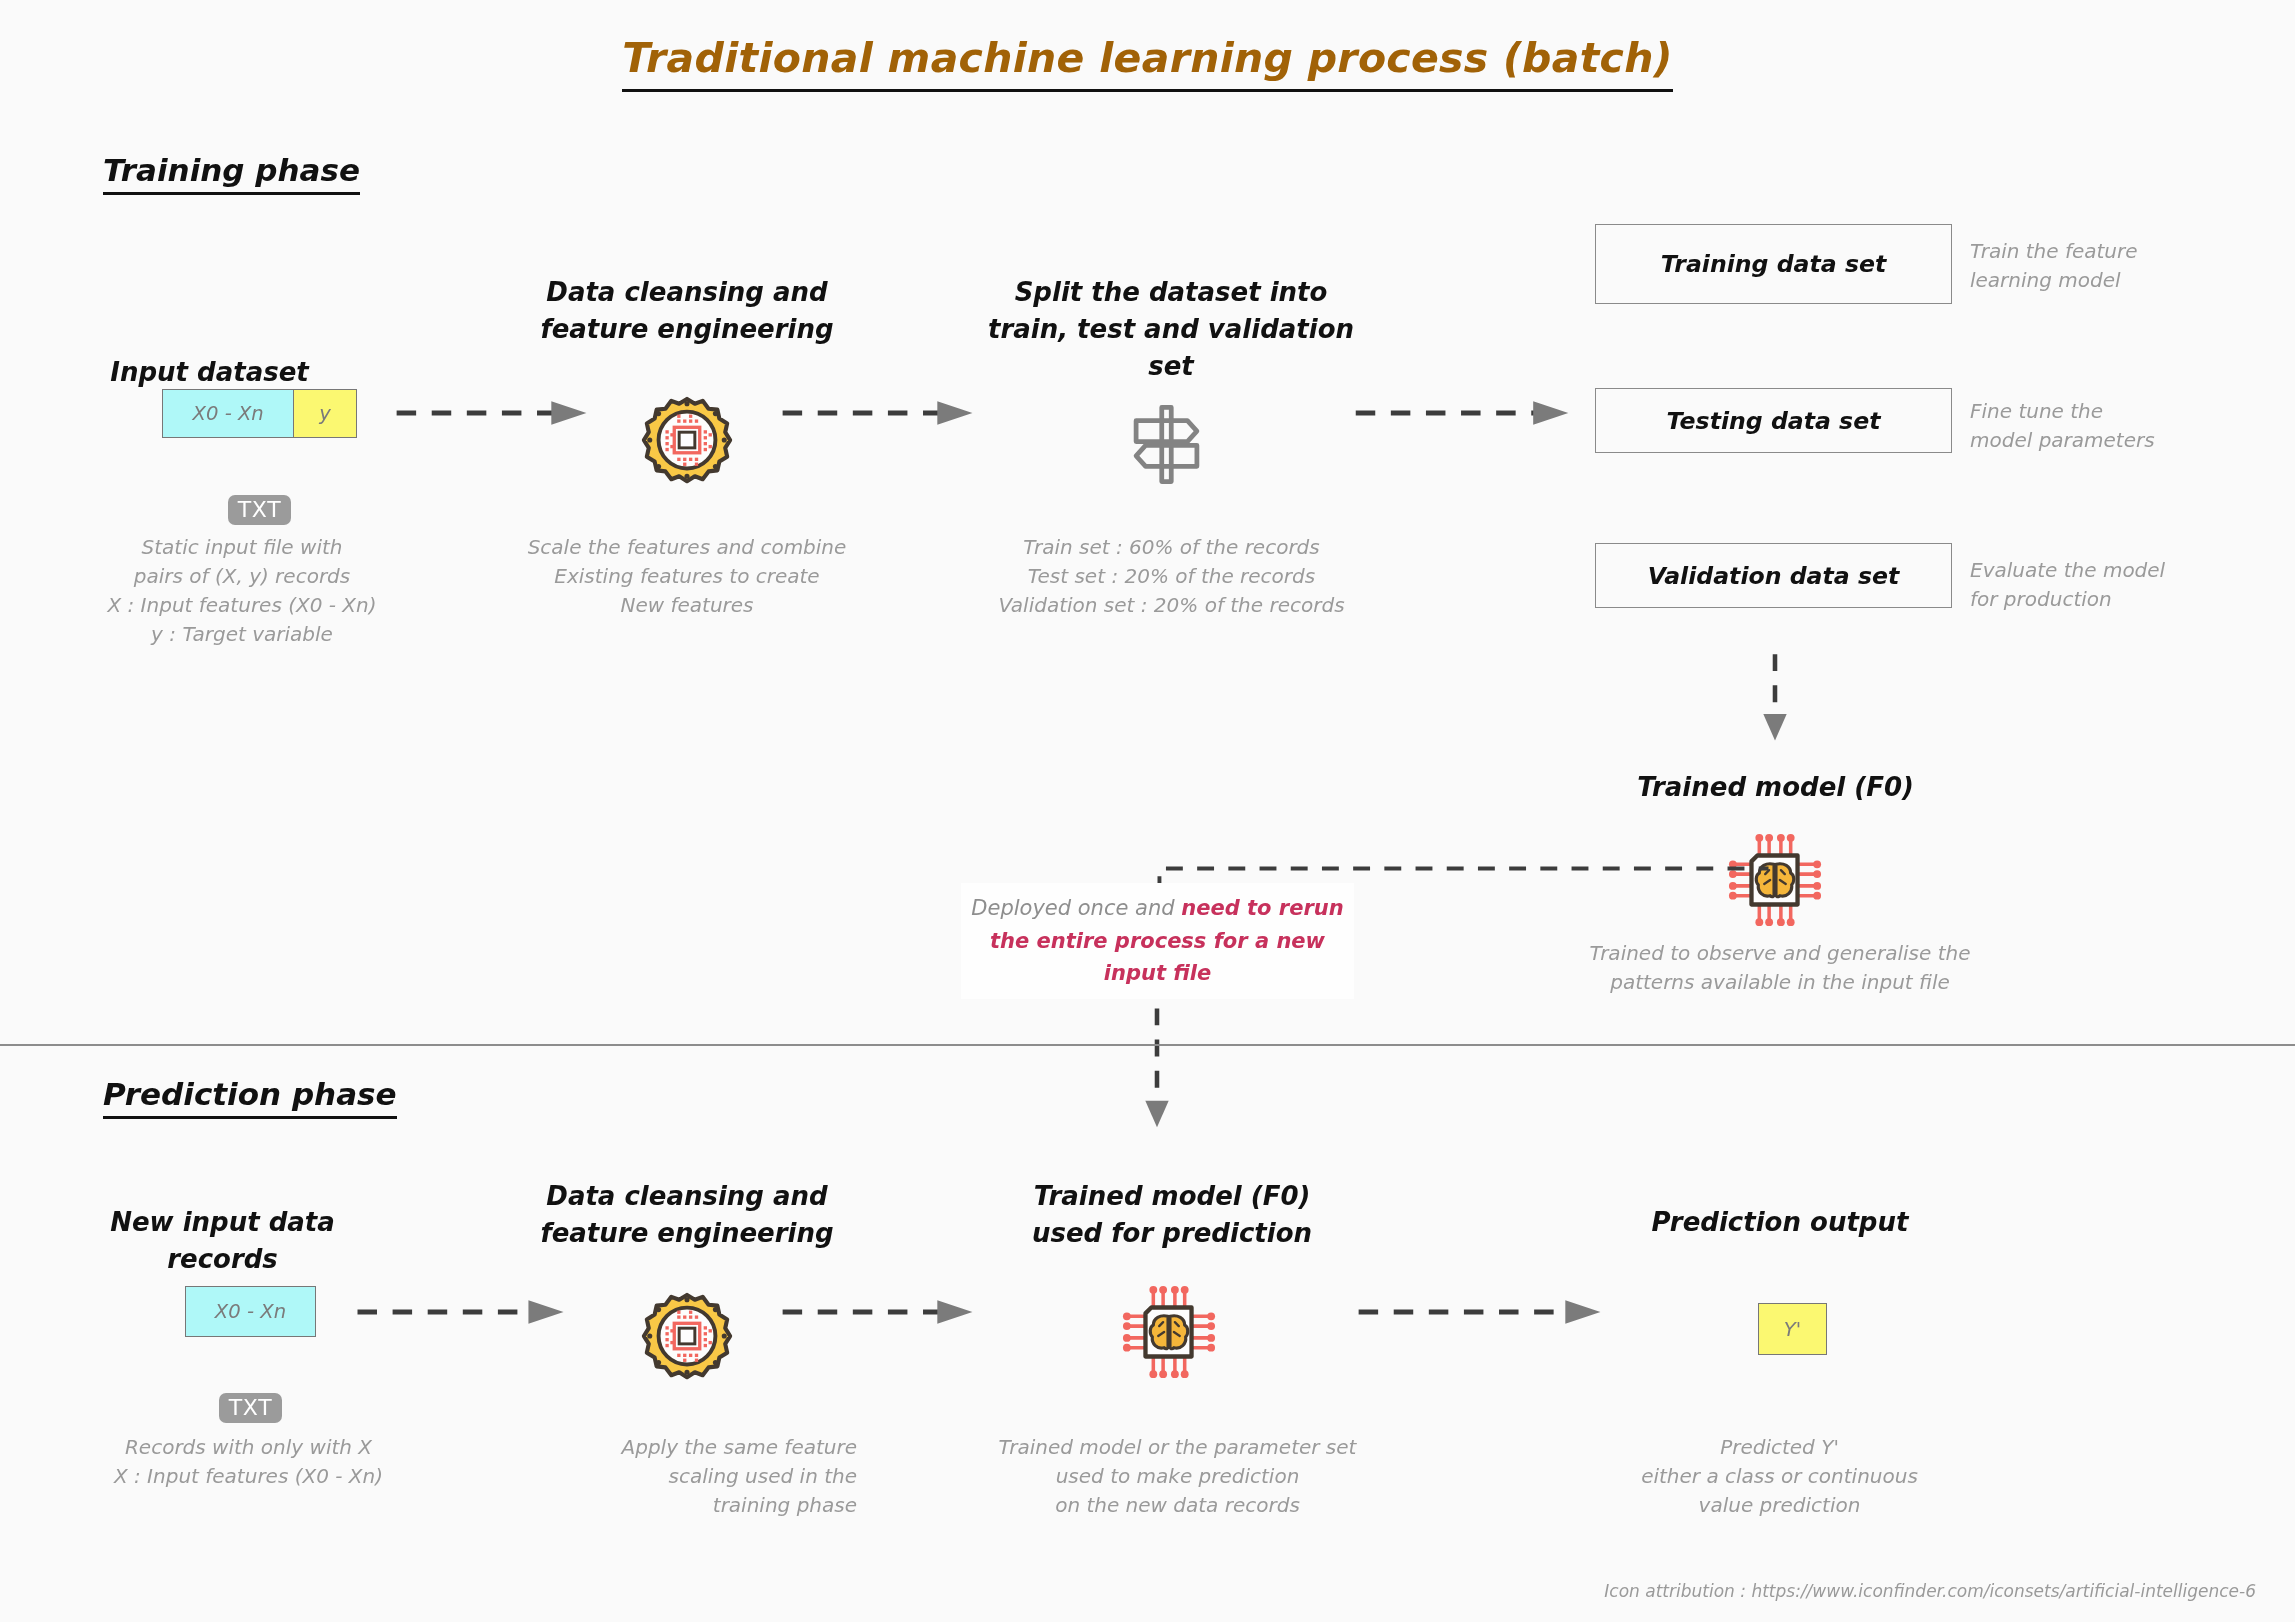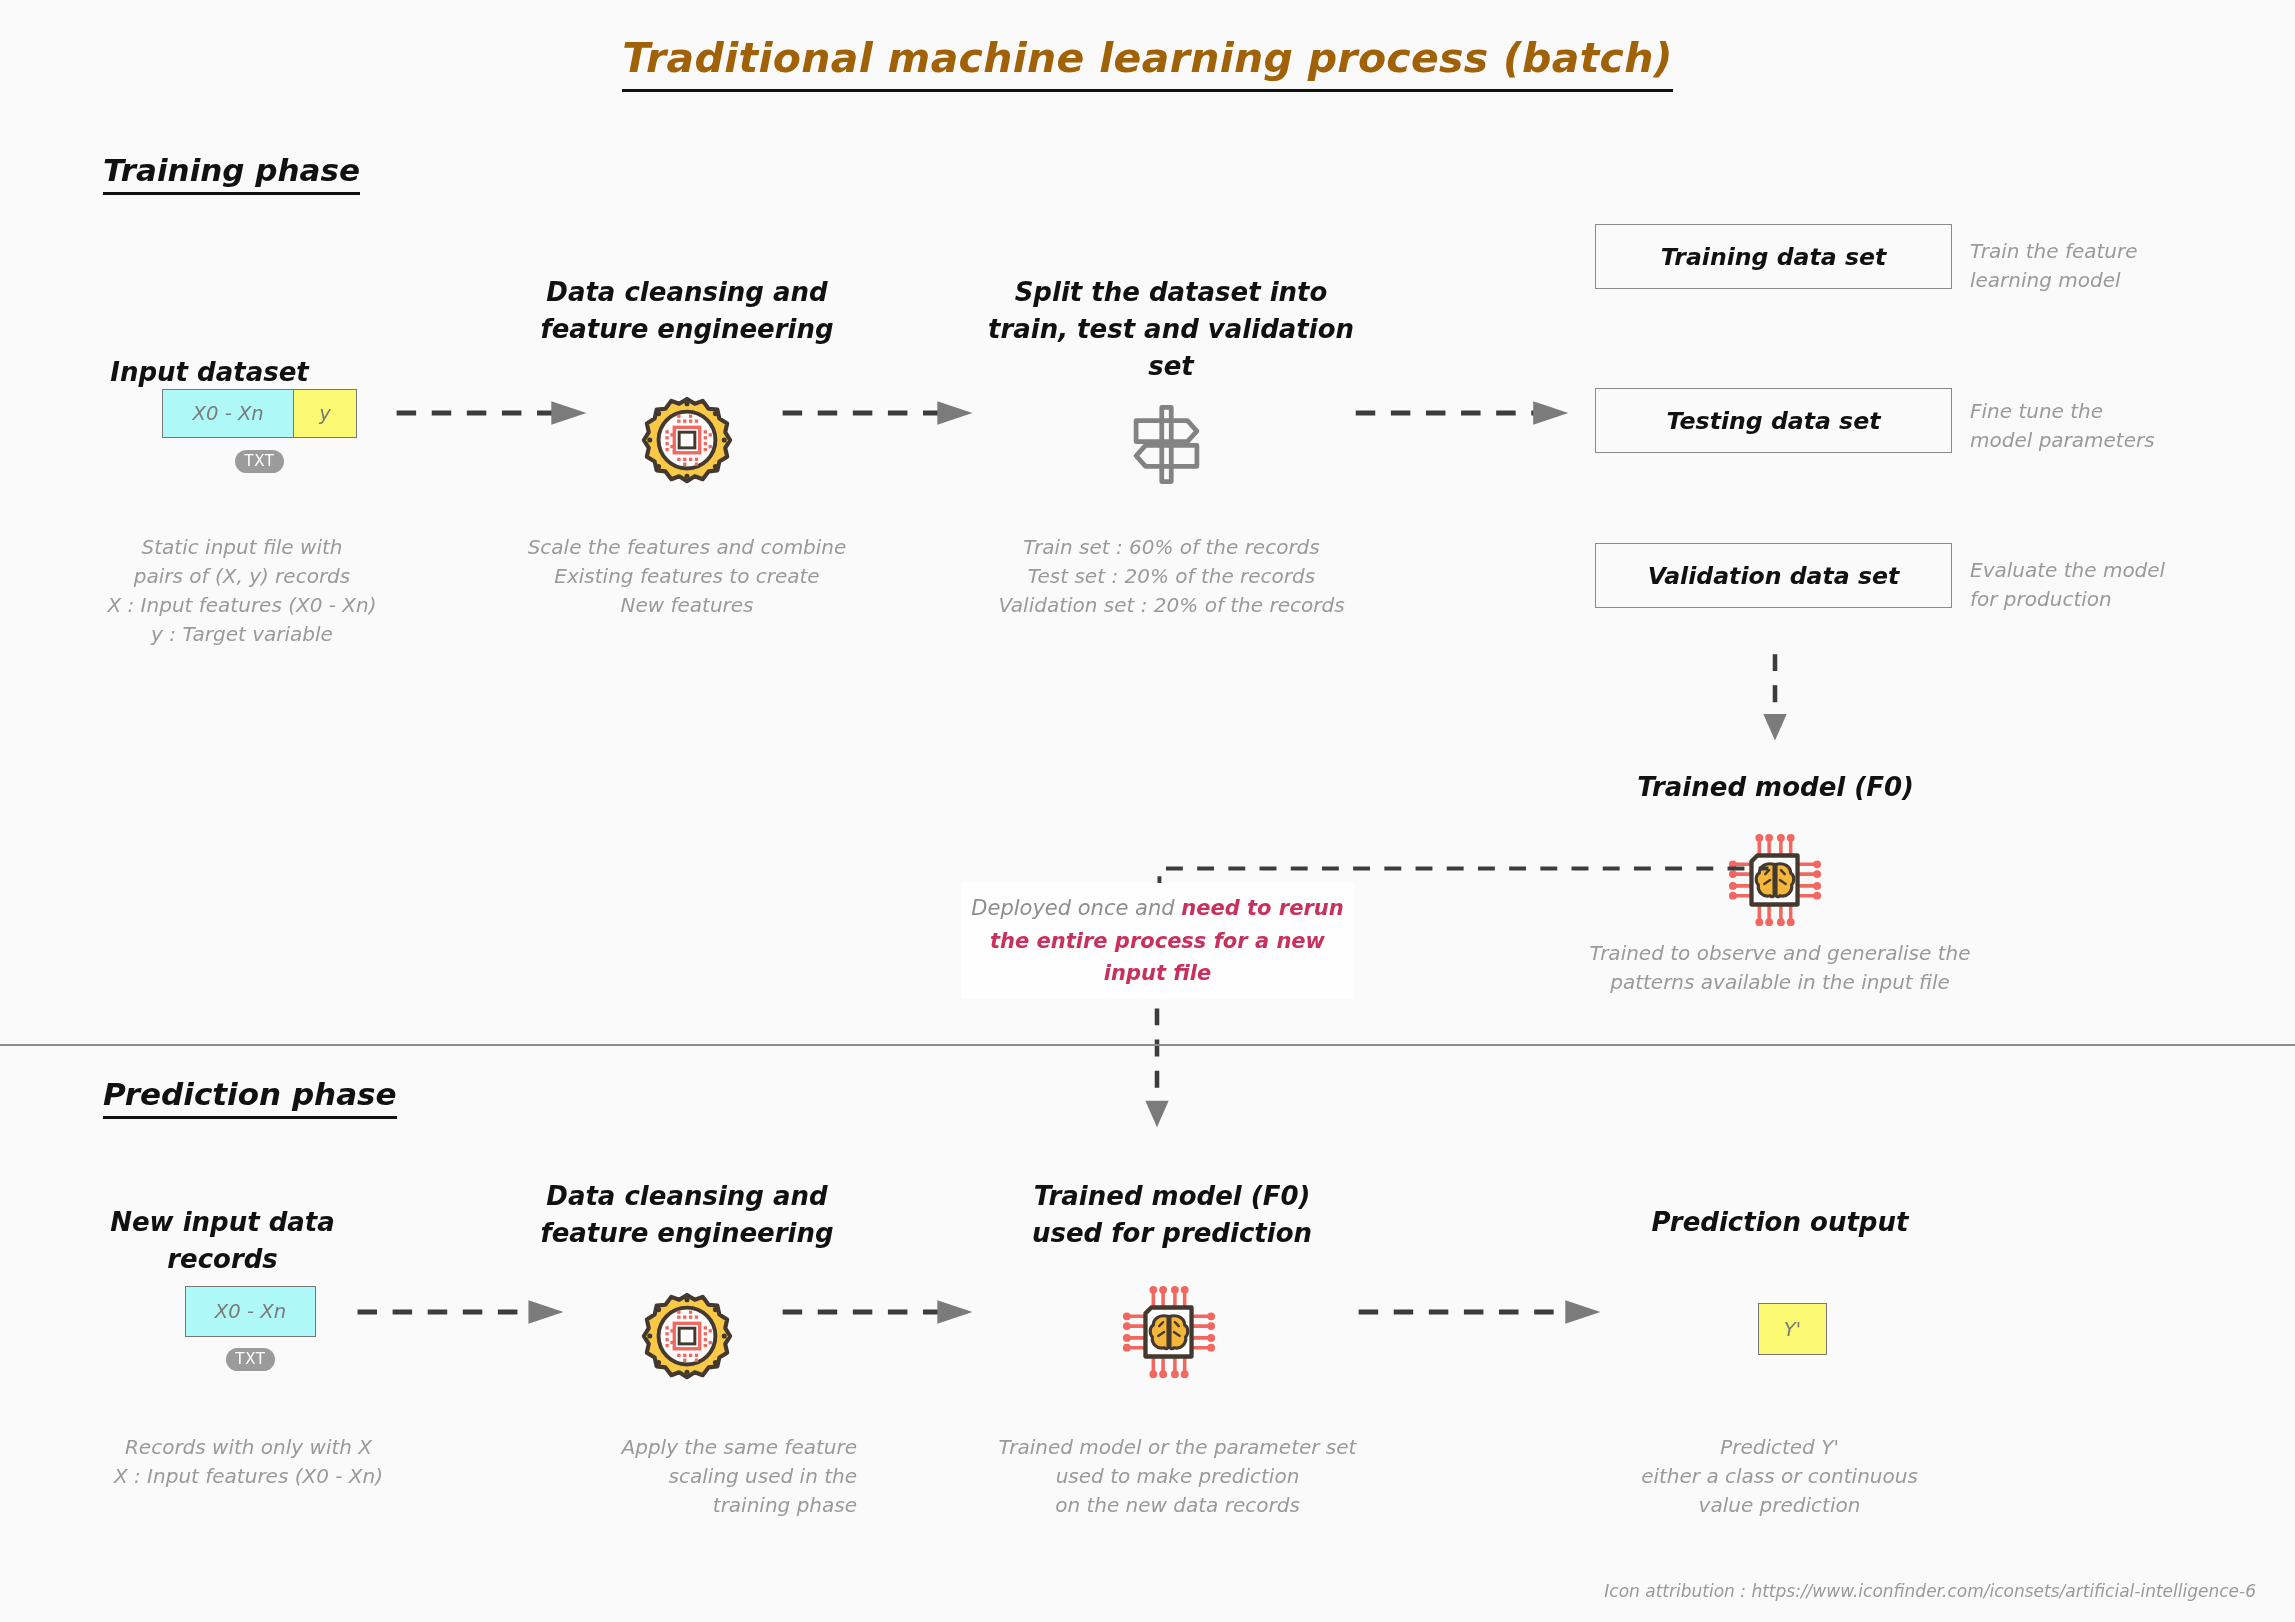--- a/index.html
+++ b/index.html
@@ -46,24 +46,24 @@
   }
   .databox .cell{
     display:flex;align-items:center;justify-content:center;
     font-size:19.6px;color:#7b7b7b;font-style:italic;
     box-sizing:border-box;
   }
   .cell.x{background:#aff8f8;}
   .cell.y{background:#fbf871;}
   .cell.sep{border-left:1.3px solid #777;}
   .txt-badge{
-    background:#9b9b9b;color:#fff;border-radius:12px;
-    font-size:15px;font-family:"DejaVu Sans","Liberation Sans",sans-serif;
+    background:#9b9b9b;color:#fff;border-radius:7px;
+    font-size:22px;font-family:"DejaVu Sans","Liberation Sans",sans-serif;
     font-style:normal;letter-spacing:0.7px;
-    padding:2px 9.2px 3.3px 9.2px;display:inline-block;
+    padding:2px 9.2px 3.3px 9.2px;display:inline-block;margin-top:45px;
   }
 
   
   .setbox{
     border:1.3px solid #8a8a8a;box-sizing:border-box;background:#fafafa;
     display:flex;align-items:center;justify-content:center;
     font-size:23.6px;font-weight:700;color:#111;font-style:italic;
   }
 
   
@@ -190,21 +190,21 @@
   </svg>
 </div>
 
 <div class="abs" style="left:1355px;top:400px;">
   <svg width="216" height="26" viewBox="0 0 330 40">
     <line x1="0" y1="20" x2="275" y2="20" stroke="#3c3c3c" stroke-width="8" stroke-dasharray="30 24"></line>
     <polygon points="273,2 327,20 273,38" fill="#7b7b7b"></polygon>
   </svg>
 </div>
 
-<div class="abs setbox" style="left:1595px;top:224px;width:357px;height:65px;">
+<div class="abs setbox" style="left:1595px;top:224px;width:357px;height:80px;">
   <span>Training data set</span>
 </div>
 <div class="abs caption caption-left" style="left:1970px;top:237px;width:262px;">
   <div>Train the feature</div>
   <div>learning model</div>
 </div>
 
 <div class="abs setbox" style="left:1595px;top:388px;width:357px;height:65px;">
   <span>Testing data set</span>
 </div>

